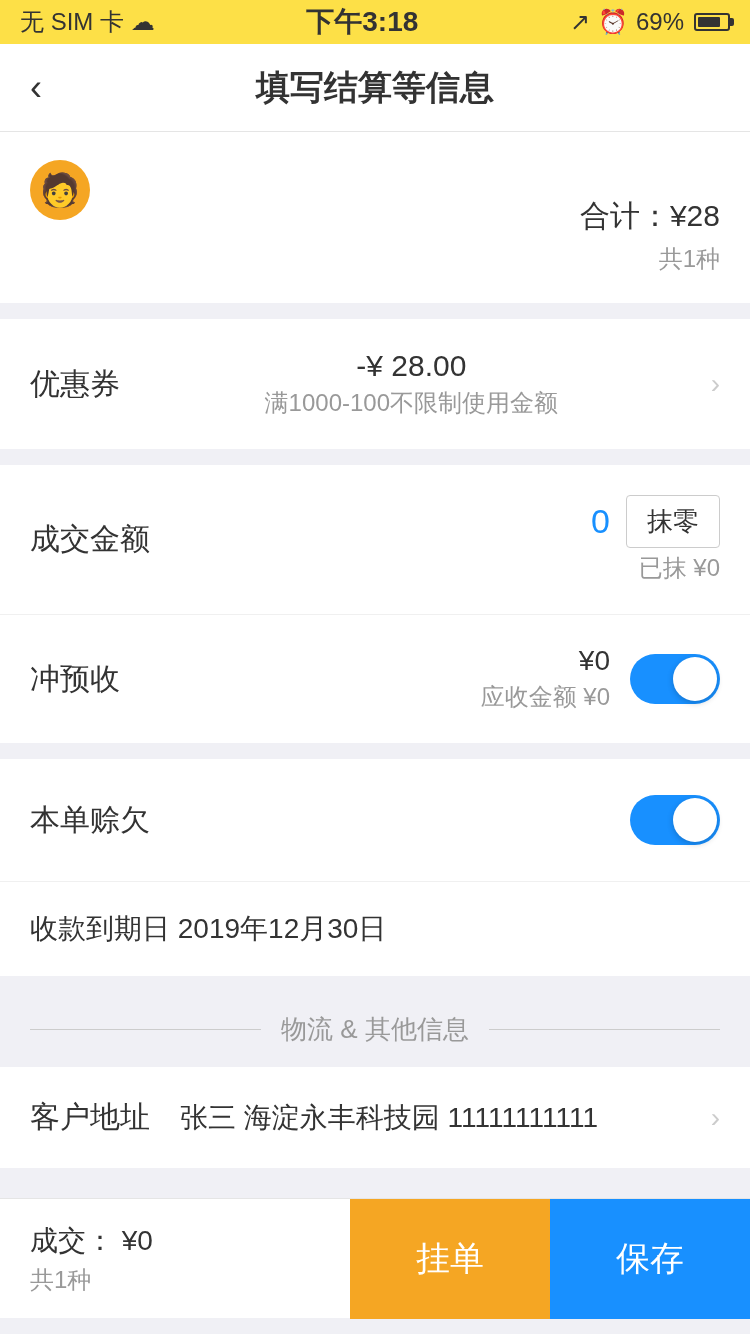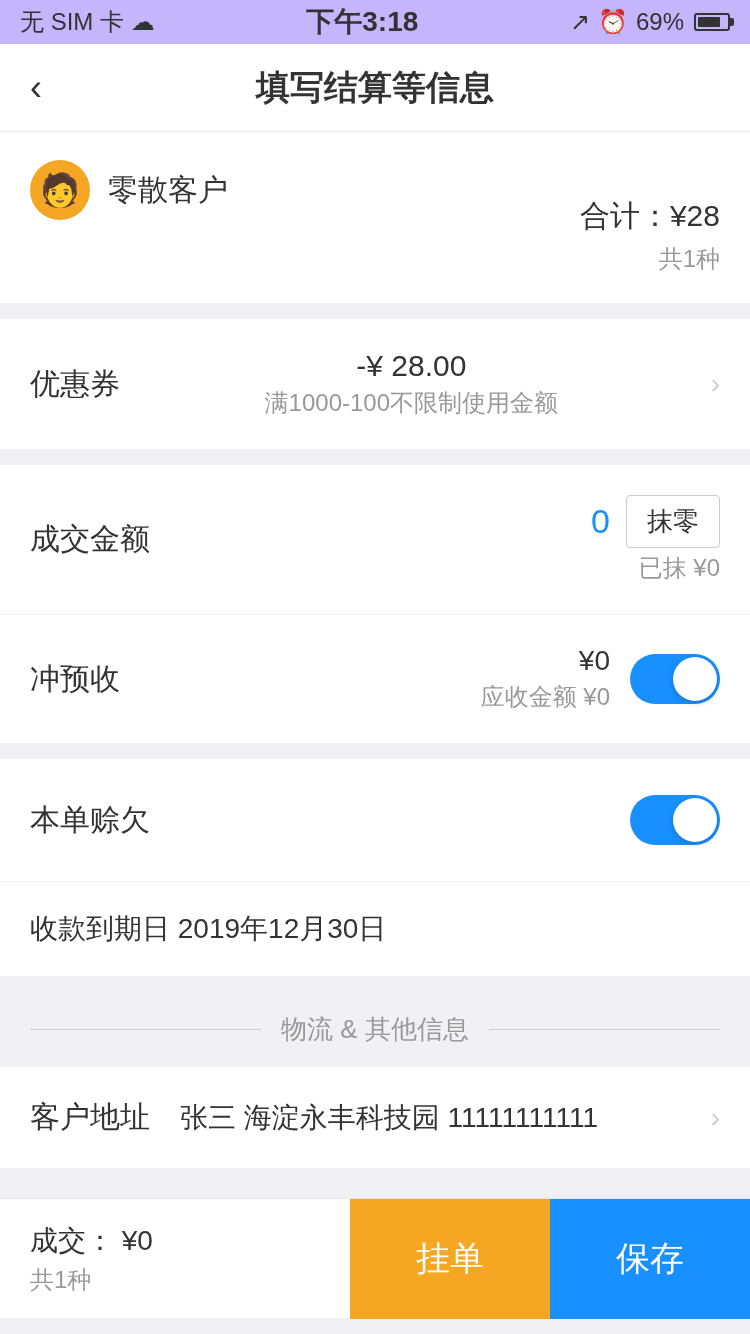--- a/index.html
+++ b/index.html
@@ -11,21 +11,21 @@
       background: #f0f0f5;
       font-size: 28px;
       color: #333;
       position: relative;
     }
 
     
     .status-bar {
       width: 100%;
       height: 44px;
-      background: #c4b5fd;
+      background: #fde047;
       display: flex;
       align-items: center;
       justify-content: space-between;
       padding: 0 20px;
       font-size: 24px;
       font-weight: 500;
     }
     .status-left { display: flex; align-items: center; gap: 10px; }
     .status-center { font-size: 28px; font-weight: 600; }
     .status-right { display: flex; align-items: center; gap: 8px; font-size: 24px; }
@@ -373,21 +373,20 @@
   <div class="header-title">填写结算等信息</div>
 </div>
 
 <div class="content">
 
   <div class="customer-section">
     <div class="customer-left">
       <div class="avatar">
         <span>🧑</span>
       </div>
-      <div class="customer-name">零散客户</div>
     </div>
     <div class="customer-right">
       <div class="total-amount">合计：¥28</div>
       <div class="total-count">共1种</div>
     </div>
   </div>
 
   <div class="section-card">
     <div class="section-row">
       <div class="row-label">优惠券</div>

